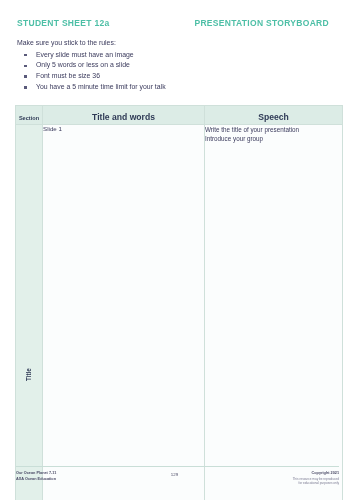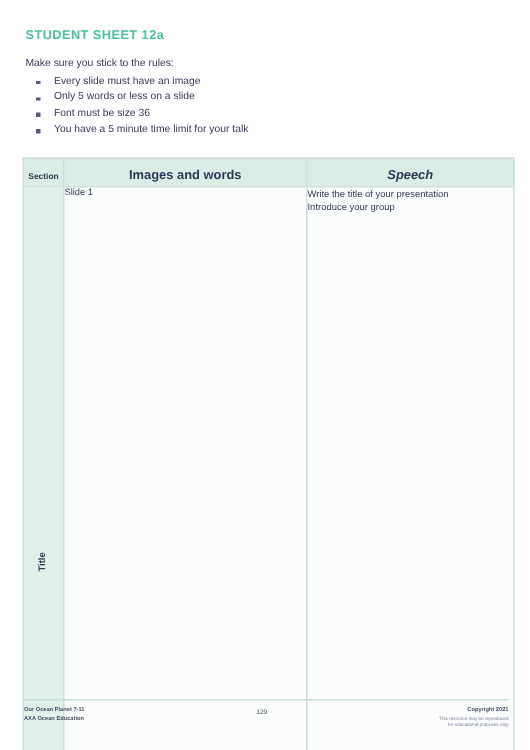--- a/index.html
+++ b/index.html
@@ -87,21 +87,21 @@
     table-layout: fixed;
   }
   table.storyboard th,
   table.storyboard td {
     border: 0.6px solid #cfe0da;
     vertical-align: top;
     padding: 0;
   }
   th.col-section { width: 26px; }
   th.col-images  { width: 161px; }
-  th.col-speech  { width: 137px; font-style: italic; }
+  th.col-speech  { width: 137px; }
 
   thead th {
     background: #dcece6;
     text-align: center;
     color: #2f3a56;
     height: 16px;
     vertical-align: middle;
   }
   th.col-section span { font-size: 5.6px; font-weight: bold; }
   th.col-images span,
@@ -190,39 +190,40 @@
     color: #7b7b93;
   }
 </style>
 </head>
 <body>
 
 <div class="page">
 
   <div class="header-row">
     <div class="sheet-label">STUDENT SHEET 12a</div>
+    <div class="sheet-title">PRESENTATION STORYBOARD</div>
   </div>
 
 
   <div class="rules-block">
     <p class="rules-lead">Make sure you stick to the rules:</p>
     <ul class="rules-list">
       <li>Every slide must have an image</li>
       <li>Only 5 words or less on a slide</li>
       <li>Font must be size 36</li>
       <li>You have a 5 minute time limit for your talk</li>
     </ul>
   </div>
 
   <div class="table-wrap">
     <table class="storyboard">
       <thead>
         <tr>
           <th class="col-section"><span>Section</span></th>
-          <th class="col-images"><span>Images and words</span></th>
+          <th class="col-images"><span>Title and words</span></th>
           <th class="col-speech"><span>Speech</span></th>
         </tr>
       </thead>
       <tbody>
 
         <tr class="r1">
           <td class="section-cell">
             <div class="vert-label">Title</div>
           </td>
           <td class="images-cell">

